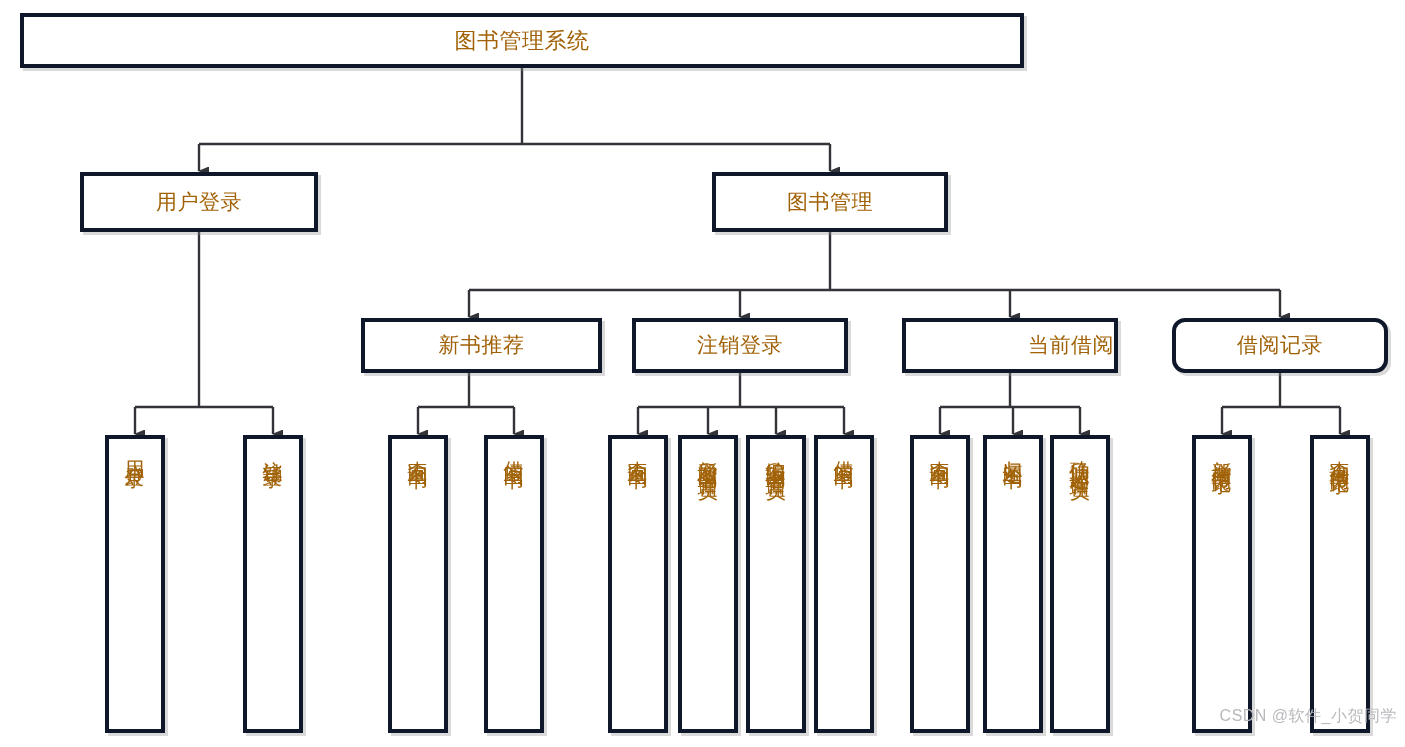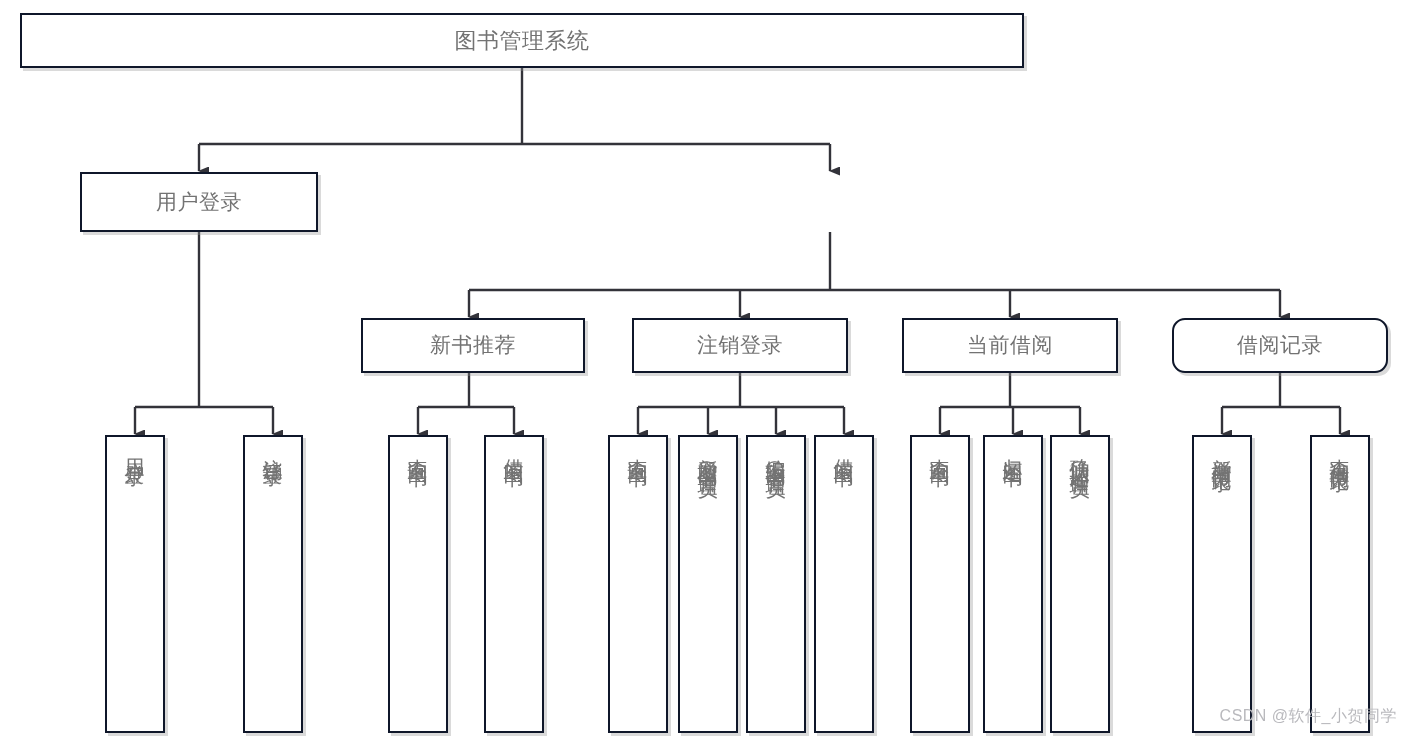--- a/index.html
+++ b/index.html
@@ -22,26 +22,26 @@
     left: 0;
     top: 0;
     width: 1405px;
     height: 747px;
     pointer-events: none;
   }
   .node {
     position: absolute;
     box-sizing: border-box;
     background: #ffffff;
-    border: 2px solid #0f172a;
+    border: 4px solid #0f172a;
     box-shadow: 3px 3px 0 rgba(150,150,150,0.35);
     display: flex;
     align-items: center;
     justify-content: center;
-    color: #737373;
+    color: #a16207;
   }
   .node-label {
     display: block;
     text-align: center;
     line-height: 1.18;
     white-space: nowrap;
   }
   
   .node.horiz .node-label {
     font-size: 21px;
@@ -123,28 +123,31 @@
       </g>
   </svg>
 
   <div class="node horiz root" style="left: 20px; top: 13px; width: 1004px; height: 55px;">
     <span class="node-label">图书管理系统</span>
   </div>
 
   <div class="node horiz" style="left: 80px; top: 172px; width: 238px; height: 60px;">
     <span class="node-label">用户登录</span>
   </div>
+  <div class="node horiz" style="left: 712px; top: 172px; width: 236px; height: 60px;">
+    <span class="node-label">图书管理</span>
+  </div>
 
-  <div class="node horiz" style="left: 361px; top: 318px; width: 224px; height: 55px;">
+  <div class="node horiz" style="left: 361px; top: 318px; width: 241px; height: 55px;">
     <span class="node-label">新书推荐</span>
   </div>
   <div class="node horiz" style="left: 632px; top: 318px; width: 216px; height: 55px;">
     <span class="node-label">注销登录</span>
   </div>
-  <div class="node horiz" style="left: 902px; top: 318px; width: 216px; height: 55px;">
+  <div class="node horiz" style="left: 902px; top: 318px; width: 216px; height: 55px; justify-content: flex-end;">
     <span class="node-label">当前借阅</span>
   </div>
   <div class="node horiz" style="left: 1172px; top: 318px; width: 216px; height: 55px; border-radius: 13px;">
     <span class="node-label">借阅记录</span>
   </div>
 
   <div class="node leaf" style="left: 105px; top: 435px; width: 60px; height: 298px;">
     <span class="node-label">用户登录</span>
   </div>
   <div class="node leaf" style="left: 243px; top: 435px; width: 60px; height: 298px;">

